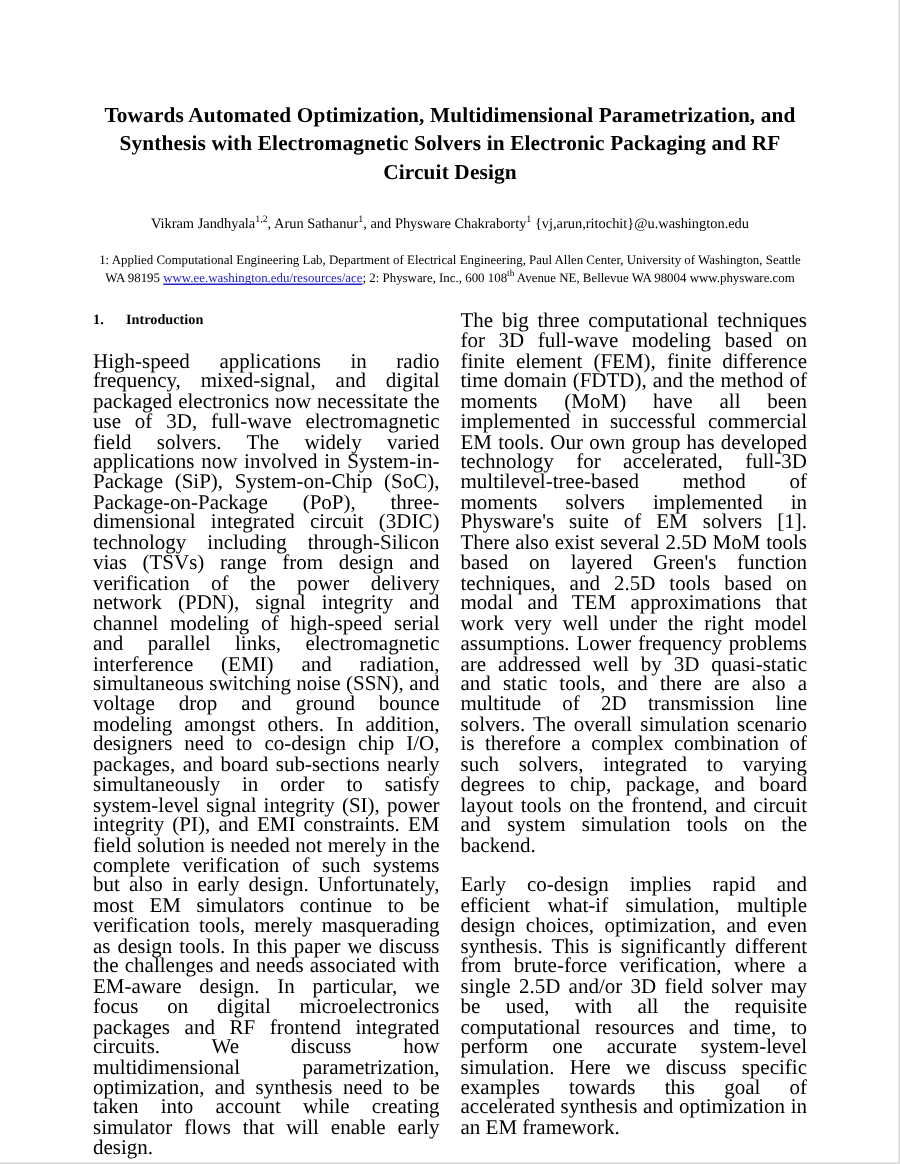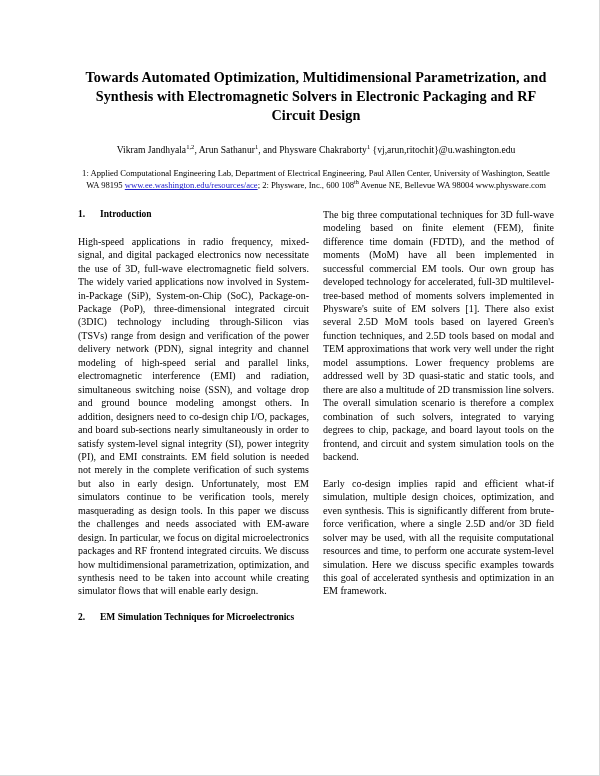--- a/index.html
+++ b/index.html
@@ -21,21 +21,21 @@
     top: 0;
     width: 600px;
     height: 776px;
     background: #ffffff;
     border-right: 1px solid #d8d8d8;
     border-bottom: 1px solid #d8d8d8;
     box-sizing: border-box;
   }
   .page-inner {
     position: absolute;
-    left: 78px;
+    left: 62px;
     top: 0;
     width: 476px;
     height: 776px;
   }
 
   
   .title {
     margin-top: 68px;
     text-align: center;
     font-weight: bold;
@@ -81,21 +81,21 @@
     margin-top: 16px;
     display: flex;
     gap: 14px;
     width: 476px;
   }
   .col {
     width: 231px;
   }
   .col p {
     margin: 0 0 0 0;
-    font-size: 10px;
+    font-size: 14px;
     line-height: 13.45px;
     text-align: justify;
     text-justify: inter-word;
   }
   .col p.gap-before {
     margin-top: 13.45px;
   }
   .col p.last-line-natural {
     text-align-last: left;
   }

